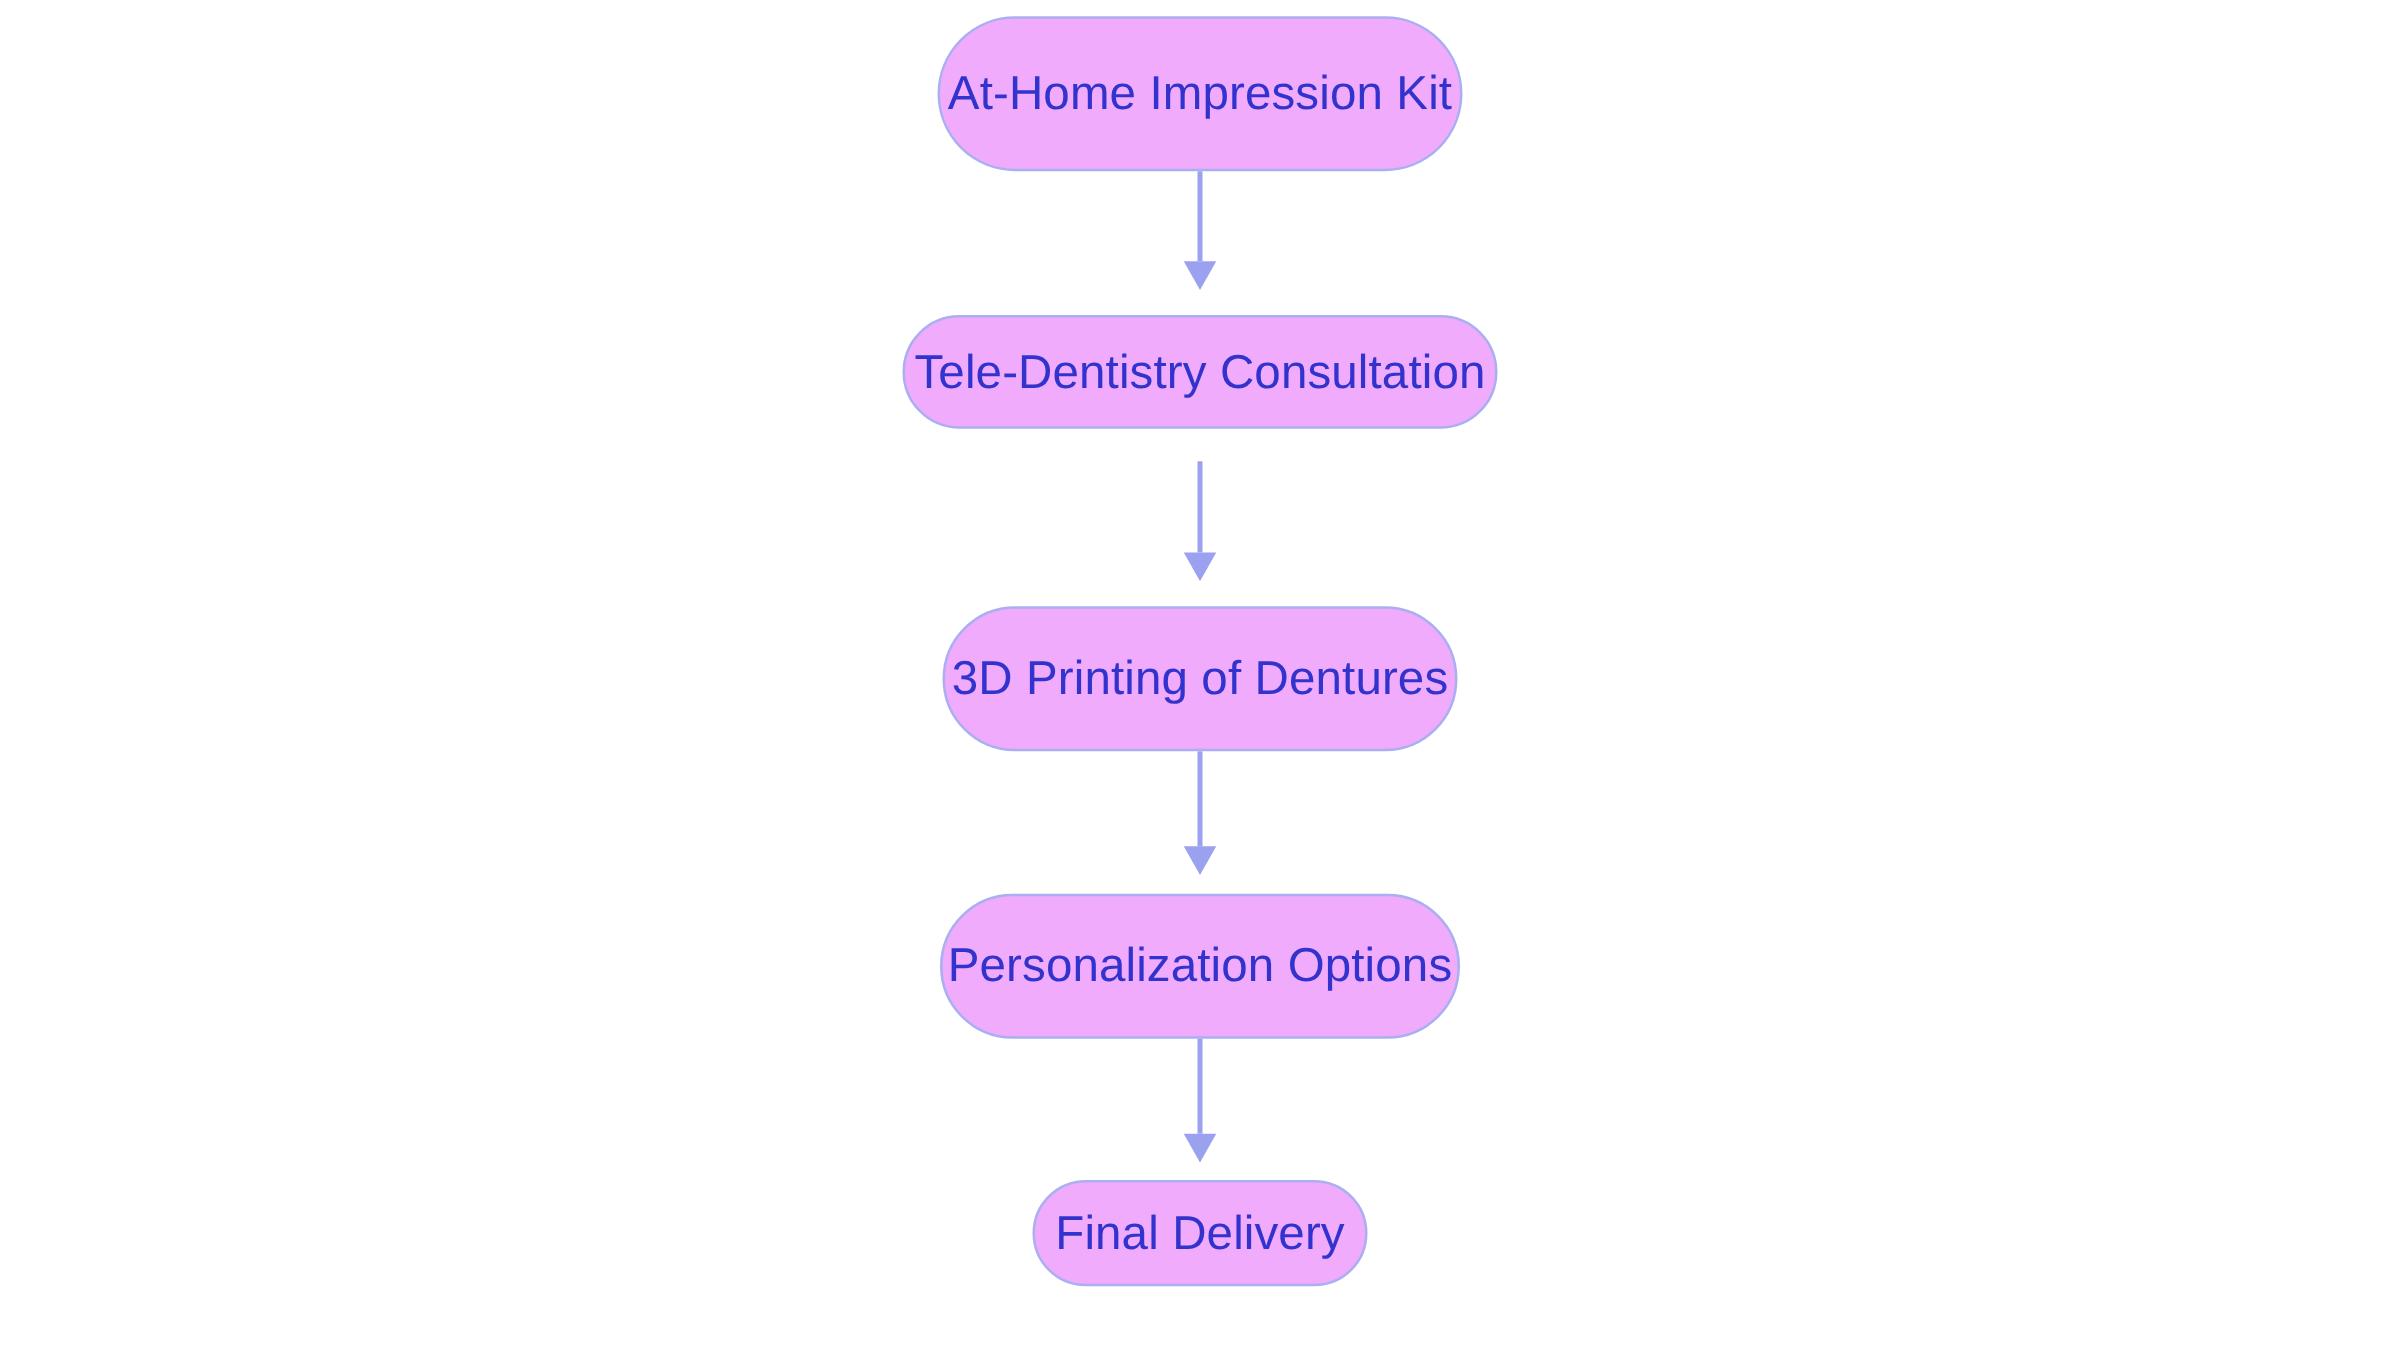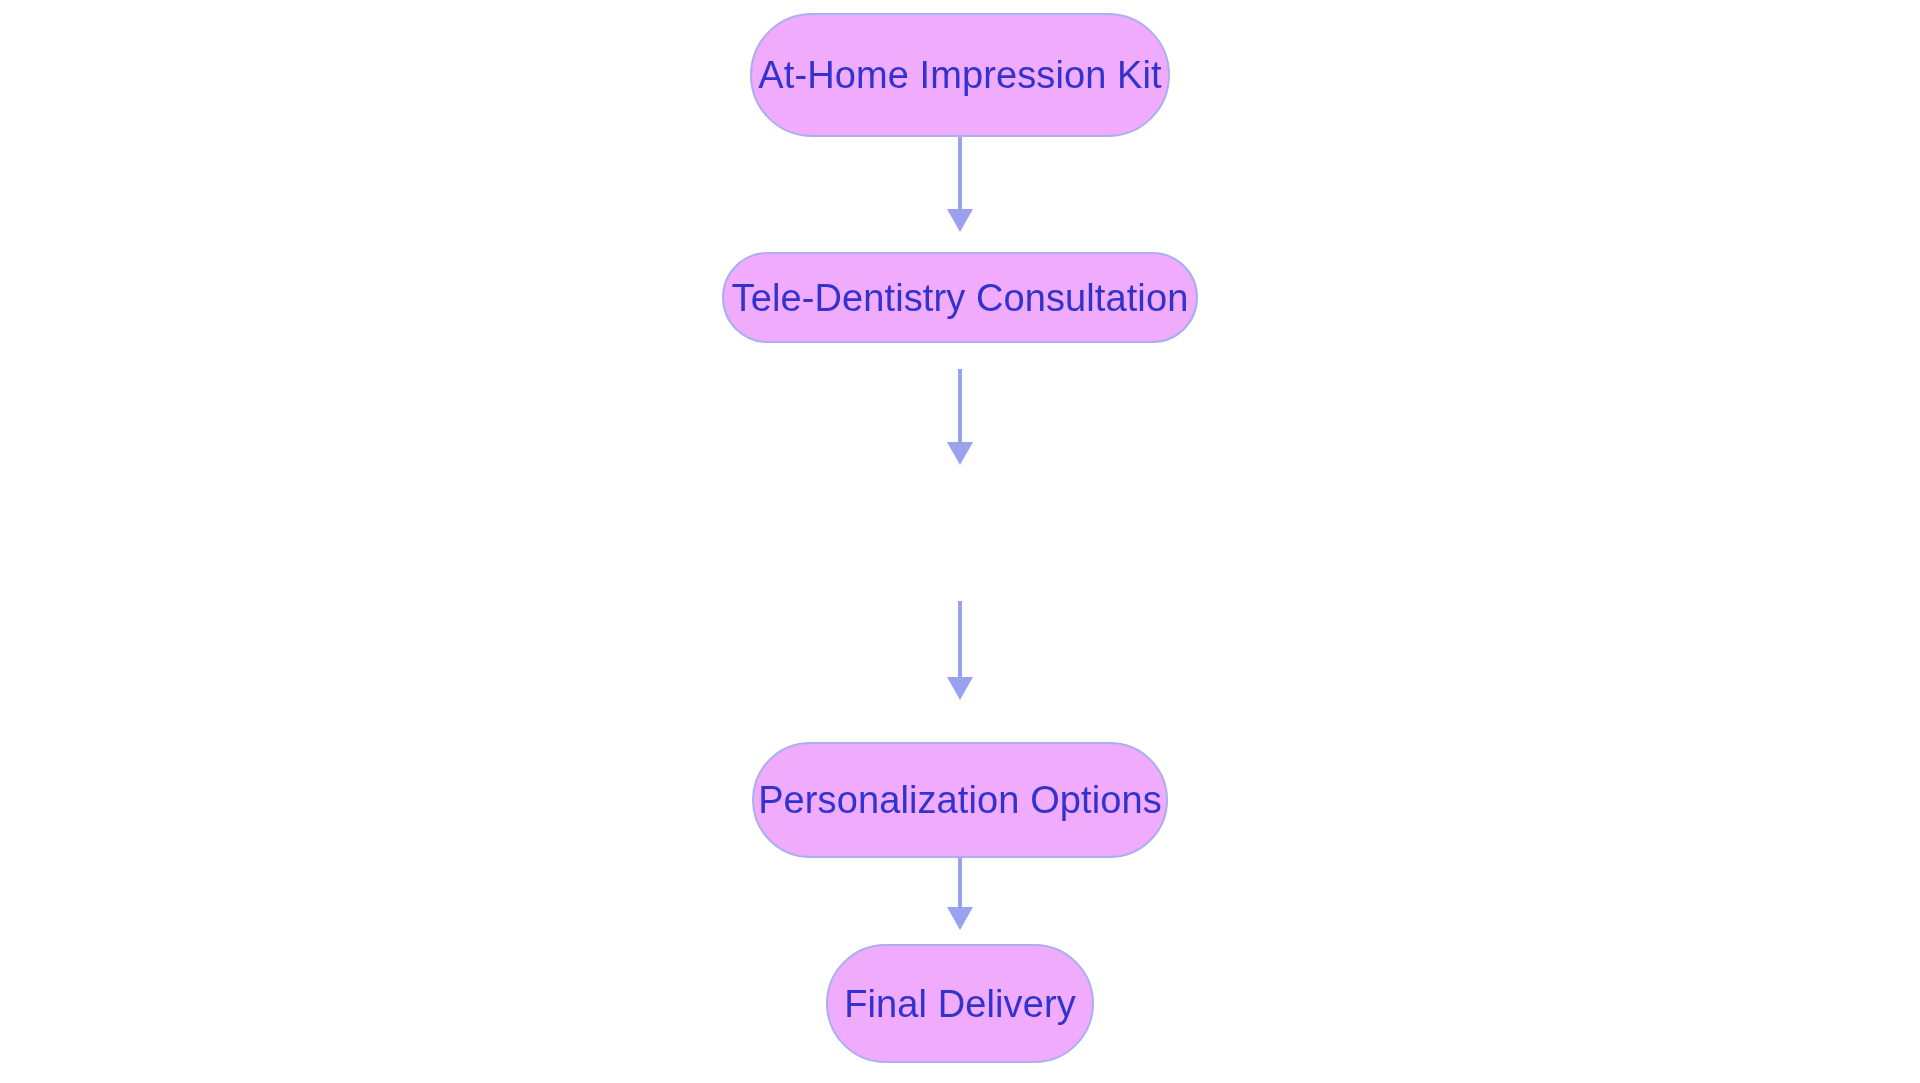--- a/index.html
+++ b/index.html
@@ -44,22 +44,22 @@
     letter-spacing: 0.1px;
     white-space: nowrap;
     line-height: 1;
     font-family: "Liberation Sans", "DejaVu Sans", sans-serif;
   }
 
   
   #node-1 { top: 13px;  width: 420px; height: 124px; }
   #node-2 { top: 252px; width: 476px; height: 91px; }
   #node-3 { top: 485px; width: 412px; height: 116px; }
-  #node-4 { top: 715px; width: 416px; height: 116px; margin-top: 27px; }
-  #node-5 { top: 944px; width: 268px; height: 119px; }
+  #node-4 { top: 715px; width: 416px; height: 116px; }
+  #node-5 { top: 944px; width: 268px; height: 85px; }
 
   
   .flow-connector {
     position: absolute;
     left: 50%;
     transform: translateX(-50%);
     width: 40px;
     z-index: 1;
     pointer-events: auto;
   }
@@ -108,20 +108,23 @@
 
   <div class="flow-node" id="node-2">
     <span class="node-label">Tele-Dentistry Consultation</span>
   </div>
 
   <div class="flow-connector" id="connector-2">
     <div class="conn-line"></div>
     <div class="conn-arrowhead"></div>
   </div>
 
+  <div class="flow-node" id="node-3">
+    <span class="node-label">3D Printing of Dentures</span>
+  </div>
 
   <div class="flow-connector" id="connector-3">
     <div class="conn-line"></div>
     <div class="conn-arrowhead"></div>
   </div>
 
   <div class="flow-node" id="node-4">
     <span class="node-label">Personalization Options</span>
   </div>
 

